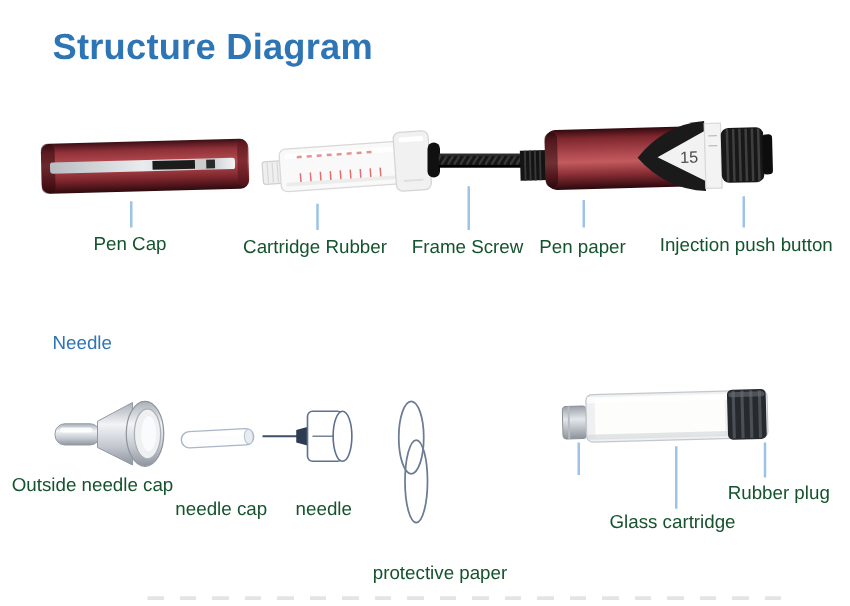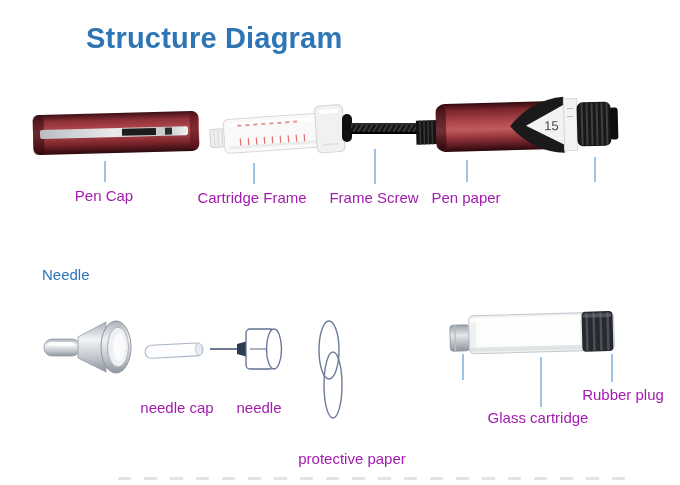--- a/index.html
+++ b/index.html
@@ -3,27 +3,27 @@
 <meta charset="utf-8">
 <style>
   html,body{margin:0;padding:0;background:#ffffff;}
   #canvas{
     position:relative;width:680px;height:485px;background:#ffffff;overflow:hidden;
     font-family:"Liberation Sans", sans-serif;
   }
   .abs{position:absolute;}
   .page-title{
     position:absolute;left:42px;top:22px;
-    font-size:29px;font-weight:600;letter-spacing:0.2px;color:#2e75b6;margin-left:44px;
+    font-size:29px;font-weight:600;letter-spacing:0.2px;color:#2e75b6;
   }
   .section-heading{
     position:absolute;font-size:15px;color:#2e75b6;font-weight:500;
   }
   .part-label{
-    position:absolute;font-size:15px;color:#a21caf;white-space:nowrap;
+    position:absolute;font-size:15px;color:#14532d;white-space:nowrap;
     transform:translateX(-50%);
   }
   .leader{
     position:absolute;width:2px;background:#9dc3e6;
   }
   .dash-bottom{
     position:absolute;left:118px;top:477px;width:512px;height:3px;
     background:repeating-linear-gradient(90deg,#e4e4e4 0 13px, transparent 13px 26px);
   }
   svg{display:block;}
@@ -151,23 +151,24 @@
     </g>
   </svg>
 
   <div class="leader" style="left:104px;top:161px;height:21px"></div>
   <div class="leader" style="left:253px;top:163px;height:21px"></div>
   <div class="leader" style="left:374px;top:149px;height:35px"></div>
   <div class="leader" style="left:466px;top:160px;height:22px"></div>
   <div class="leader" style="left:594px;top:157px;height:25px"></div>
 
   <div class="part-label" style="left:104px;top:187px">Pen Cap</div>
-  <div class="part-label" style="left:252px;top:189px">Cartridge Frame</div>
+  <div class="part-label" style="left:252px;top:189px">Cartridge Rubber</div>
   <div class="part-label" style="left:374px;top:189px">Frame Screw</div>
   <div class="part-label" style="left:466px;top:189px">Pen paper</div>
+  <div class="part-label" style="left:597px;top:188px">Injection push button</div>
 
   <div class="section-heading" style="left:42px;top:266px">Needle</div>
 
   <svg class="abs" style="left:40px;top:314px" width="100" height="62" viewBox="0 0 100 62">
     <defs>
       <linearGradient id="gSilver" x1="0" y1="0" x2="0" y2="1">
         <stop offset="0" stop-color="#aab0b8"></stop>
         <stop offset="0.35" stop-color="#f2f4f6"></stop>
         <stop offset="0.7" stop-color="#c3c8cf"></stop>
         <stop offset="1" stop-color="#8f959e"></stop>
@@ -195,20 +196,21 @@
     <rect x="38" y="5" width="28" height="40" rx="4" fill="#ffffff" stroke="#5f7190" stroke-width="1.3"></rect>
     <line x1="42" y1="25" x2="60" y2="25" stroke="#3d4f6b" stroke-width="1.2" opacity="0.7"></line>
     <ellipse cx="66" cy="25" rx="7.5" ry="20" fill="#ffffff" stroke="#5f7190" stroke-width="1.3"></ellipse>
   </svg>
 
   <svg class="abs" style="left:312px;top:318px" width="40" height="104" viewBox="0 0 40 104">
     <ellipse cx="17" cy="32" rx="10" ry="29" fill="none" stroke="#6b7c94" stroke-width="1.4"></ellipse>
     <ellipse cx="21" cy="67" rx="9" ry="33" fill="none" stroke="#6b7c94" stroke-width="1.4"></ellipse>
   </svg>
 
+  <div class="part-label" style="left:74px;top:380px">Outside needle cap</div>
   <div class="part-label" style="left:177px;top:399px">needle cap</div>
   <div class="part-label" style="left:259px;top:399px">needle</div>
   <div class="part-label" style="left:352px;top:450px">protective paper</div>
 
 
   <svg class="abs" style="left:446px;top:308px" width="182" height="50" viewBox="0 0 182 50">
     <defs>
       <linearGradient id="gAlu" x1="0" y1="0" x2="0" y2="1">
         <stop offset="0" stop-color="#9aa0a8"></stop>
         <stop offset="0.4" stop-color="#e4e8ec"></stop>

